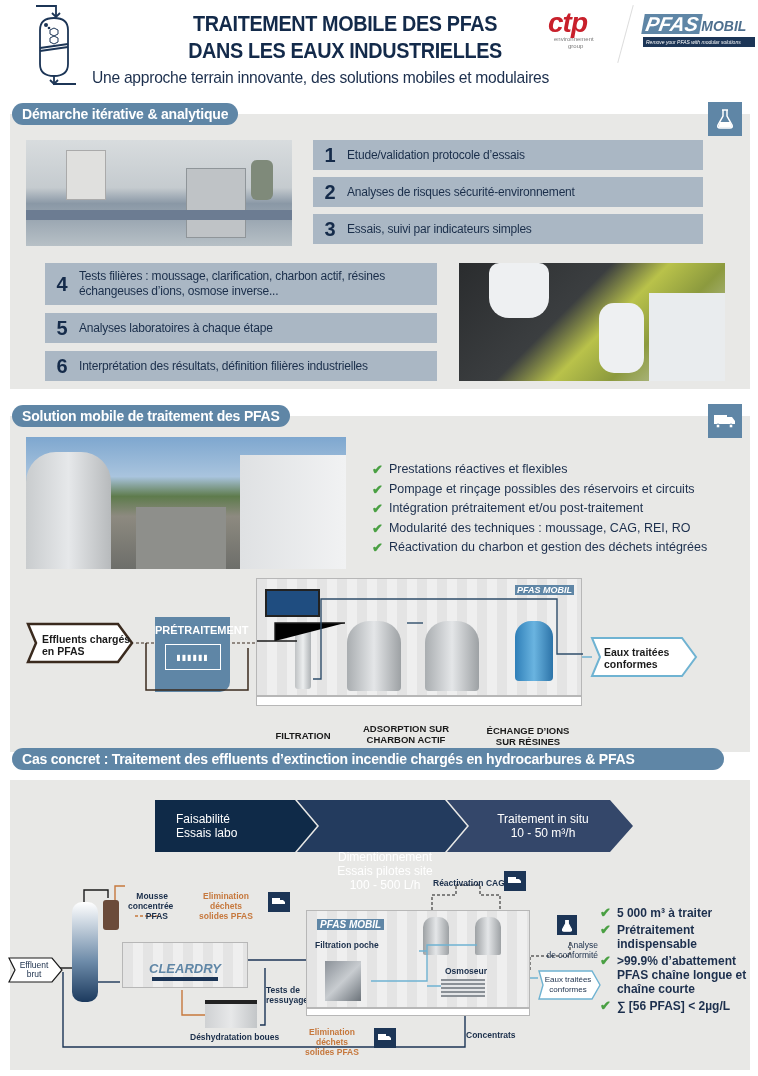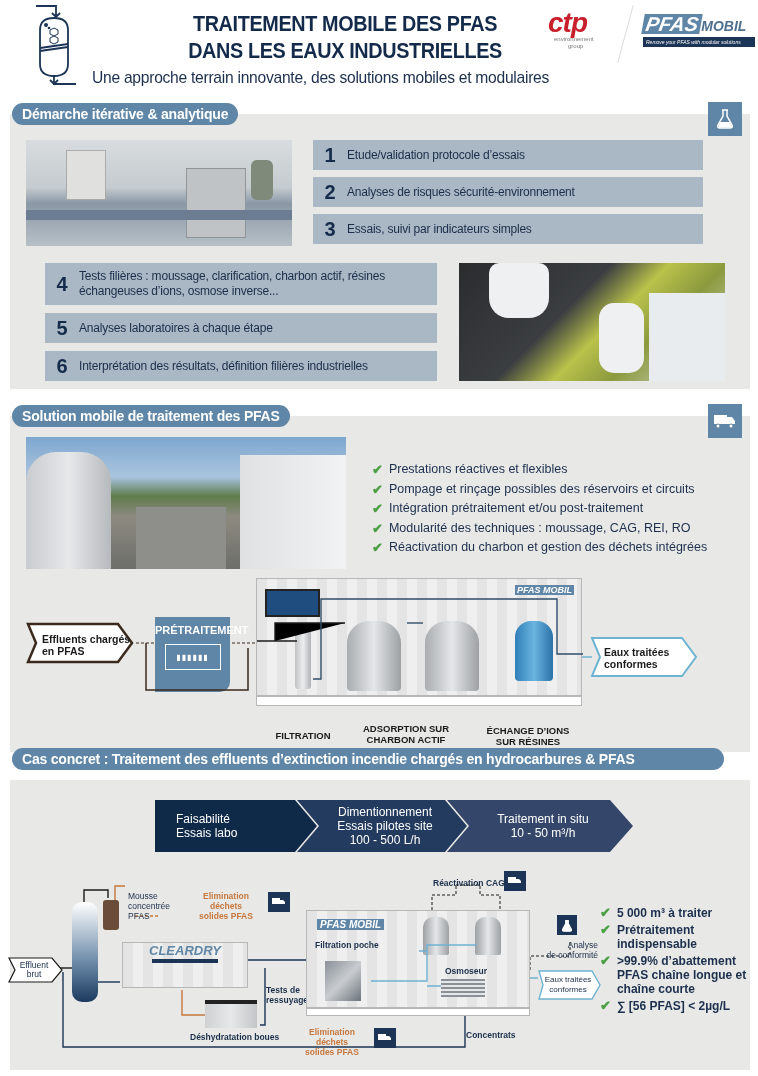--- a/index.html
+++ b/index.html
@@ -233,21 +233,21 @@
   <polygon points="0,0 140,0 162,26 140,52 0,52" fill="#0f2a48"></polygon>
   <polygon points="142,0 290,0 312,26 290,52 142,52 164,26" fill="#233b5e"></polygon>
   <polygon points="292,0 455,0 478,26 455,52 292,52 314,26" fill="#34476a"></polygon>
 </svg>
 <div class="chevron" style="left:176px;top:809px;width:100px;height:34px;justify-content:flex-start;text-align:left">
   <div>
       <div>Faisabilité</div>
       <div>Essais labo</div>
     </div>
 </div>
-<div class="chevron" style="left:320px;top:804px;width:130px;height:44px">
+<div class="chevron" style="left:320px;top:849px;width:130px;height:44px">
   <div>
       <div>Dimentionnement</div>
       <div>Essais pilotes site</div>
       <div>100 - 500 L/h</div>
     </div>
 </div>
 <div class="chevron" style="left:478px;top:809px;width:130px;height:34px">
   <div>
       <div>Traitement in situ</div>
       <div>10 - 50 m³/h</div>
@@ -287,38 +287,38 @@
   </svg>
 
   <svg class="abs" style="left:8px;top:957px" width="56" height="26">
     <path d="M1 1 H44 L54 13 L44 25 H1 L7 13 Z" fill="#fff" stroke="#1b1b1b" stroke-width="1.2"></path>
   </svg>
   <div class="abs" style="left:14px;top:961px;font-size:8.5px;font-weight:normal;text-align:center;line-height:9px;width:40px">
     <div>Effluent</div>
       <div>brut</div>
   </div>
 
-  <div class="abs" style="left:128px;top:891px;font-size:8.5px;font-weight:normal;text-align:left;line-height:10px;width:40px">
+  <div class="abs" style="left:128px;top:891px;font-size:8.5px;font-weight:bold;text-align:right;line-height:10px;width:40px">
     <div>Mousse</div>
       <div>concentrée</div>
       <div>PFAS</div>
   </div>
   <div class="abs orange" style="left:186px;top:891px;font-size:8.5px;font-weight:bold;text-align:center;line-height:10px;width:80px">
     <div>Elimination déchets</div>
       <div>solides PFAS</div>
   </div>
   <div class="truck" style="left:268px;top:892px">
       <svg width="14" height="10">
         <rect x="0" y="1" width="8" height="6" fill="#fff"></rect>
         <path d="M8 3H11L13 5V7H8Z" fill="#fff"></path>
       </svg>
     </div>
 
   <div class="container-box" style="left:122px;top:942px;width:126px;height:46px">
-    <div style="color:#5f86a6;font-weight:bold;font-style:italic;font-size:13px;text-align:center;margin-top:0">CLEARDRY</div>
+    <div style="color:#5f86a6;font-weight:bold;font-style:italic;font-size:13px;text-align:center;margin-top:18px">CLEARDRY</div>
     <div style="margin:1px auto 0;width:66px;height:4px;background:#1c3556"></div>
   </div>
 
   <div class="abs" style="left:205px;top:1000px;width:52px;height:28px;background:linear-gradient(90deg,#cfd1d3,#e7e8e9,#c3c6c8);border-top:4px solid #222"></div>
   <div class="abs" style="left:266px;top:985px;font-size:8.5px;font-weight:bold;line-height:10px">
     <div>Tests de</div>
       <div>ressuyage</div>
   </div>
   <div class="abs" style="left:190px;top:1032px;font-size:8.5px;font-weight:bold">Déshydratation boues</div>
   <div class="abs orange" style="left:292px;top:1027px;font-size:8.5px;font-weight:bold;text-align:center;line-height:10px;width:80px">

